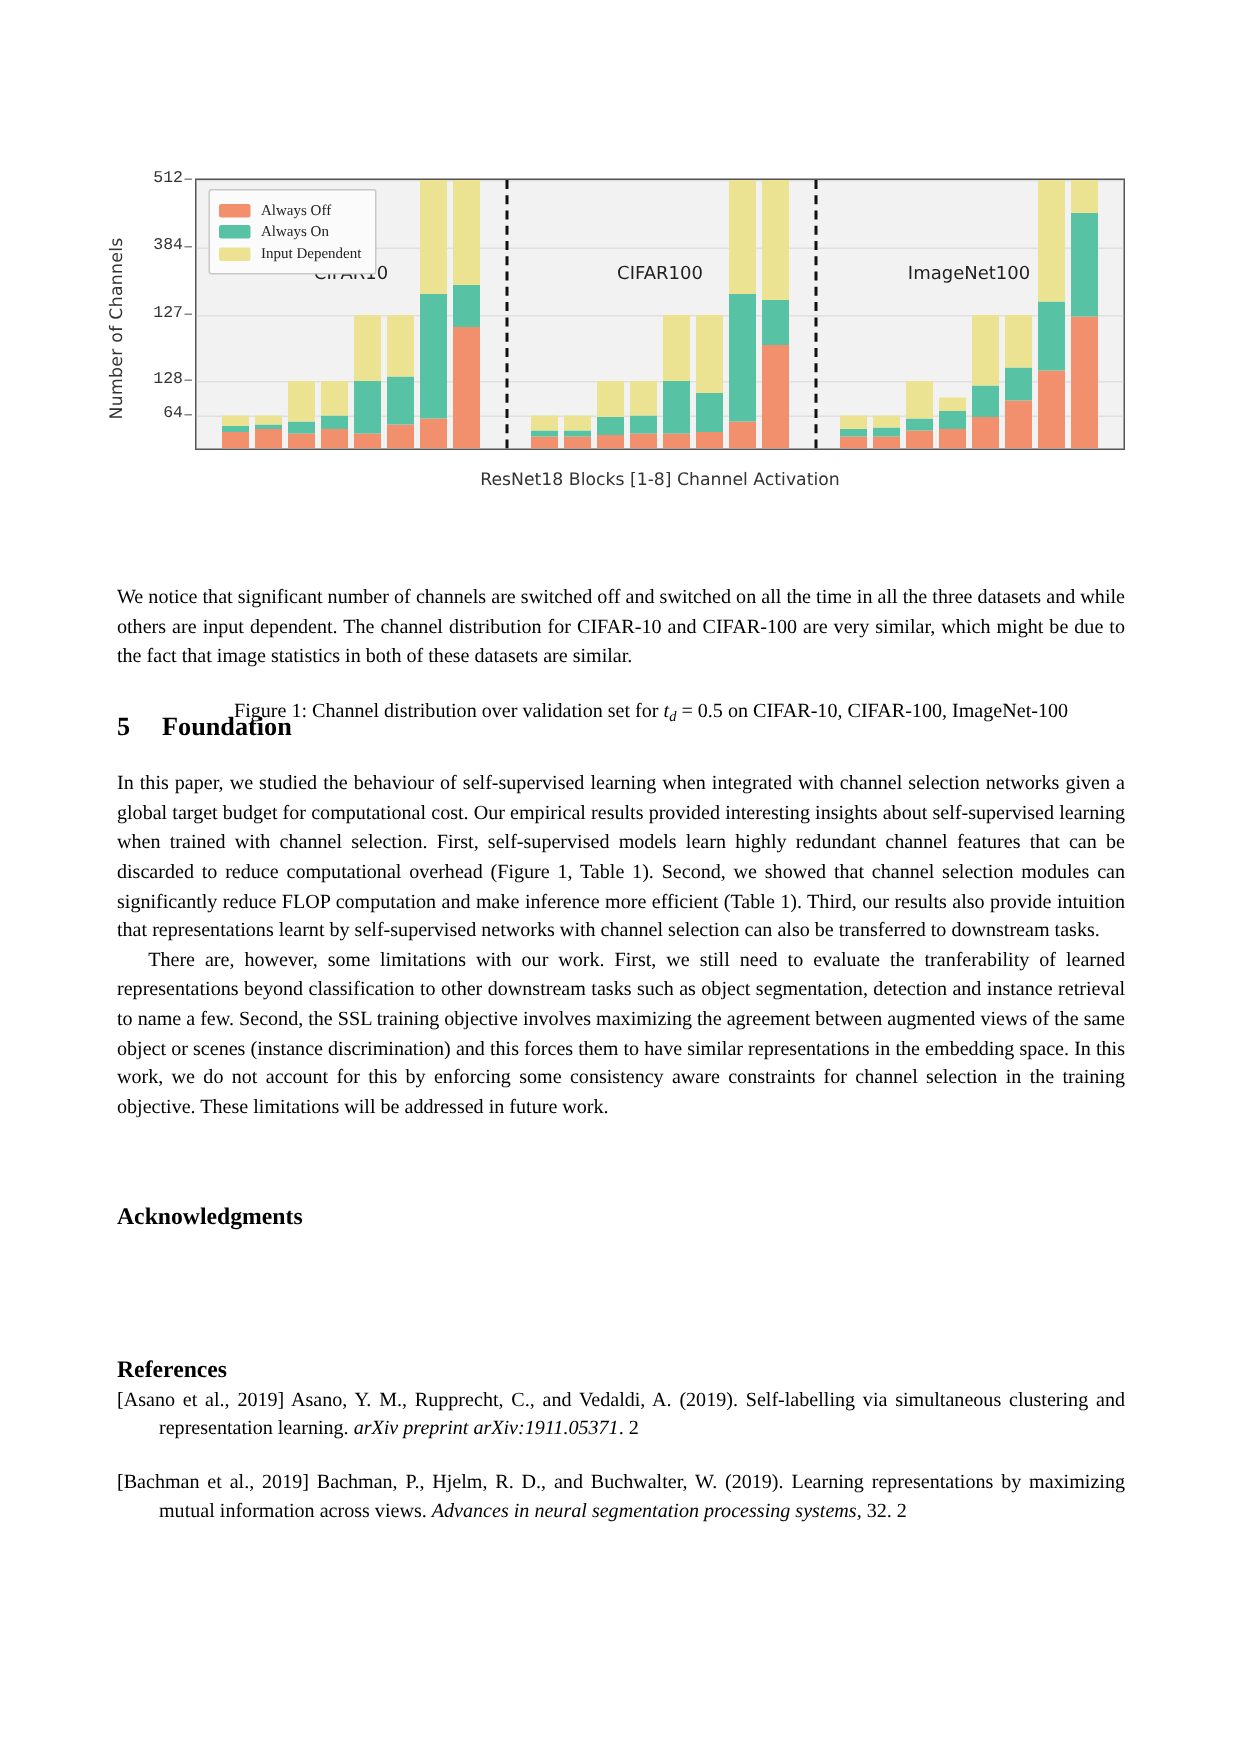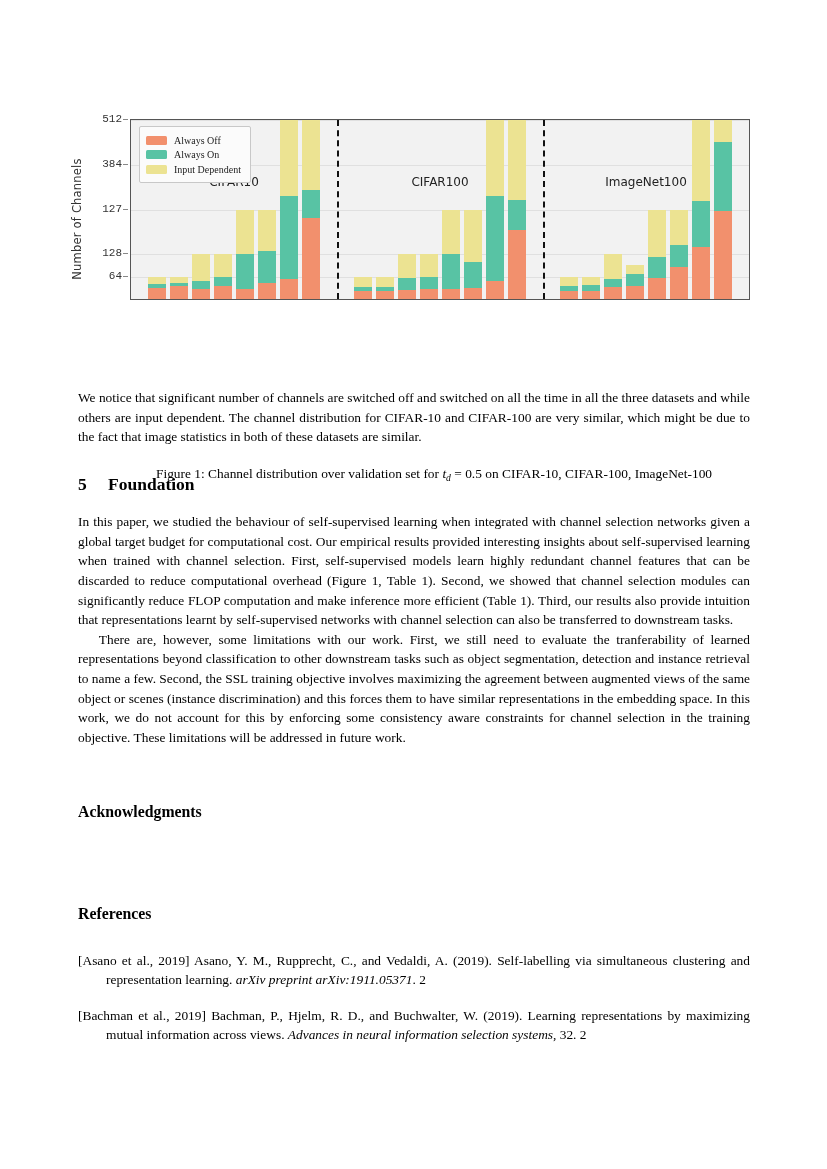--- a/index.html
+++ b/index.html
@@ -251,20 +251,21 @@
             <div class="seg s-on" style="bottom: 28.9062%; height: 25.7812%;"></div>
             <div class="seg s-dep" style="bottom: 54.6875%; height: 45.3125%;"></div>
           </div>
           <div class="bar" style="left: 583.079px; width: 18.0663px; height: 179px;">
             <div class="seg s-off" style="bottom: 0%; height: 49.2188%;"></div>
             <div class="seg s-on" style="bottom: 49.2188%; height: 38.2812%;"></div>
             <div class="seg s-dep" style="bottom: 87.5%; height: 12.5%;"></div>
           </div>
         </div>
 
+      <div class="xlabel">ResNet18 Blocks [1-8] Channel Activation</div>
     </div>
 
     <div class="caption">
       <span>Figure 1: Channel distribution over validation set for </span><i>t</i><span class="sub">d</span><span> = 0.5</span><span> on CIFAR-10, CIFAR-100, ImageNet-100</span>
     </div>
   </div>
 
   <div class="body-col" style="top:388px;">
     <p class="par">We notice that significant number of channels are switched off and switched on all the time in all the three datasets and while others are input dependent. The channel distribution for CIFAR-10 and CIFAR-100 are very similar, which might be due to the fact that image statistics in both of these datasets are similar.</p>
   </div>
@@ -280,22 +281,22 @@
     <p class="par indent">There are, however, some limitations with our work. First, we still need to evaluate the tranferability of learned representations beyond classification to other downstream tasks such as object segmentation, detection and instance retrieval to name a few. Second, the SSL training objective involves maximizing the agreement between augmented views of the same object or scenes (instance discrimination) and this forces them to have similar representations in the embedding space. In this work, we do not account for this by enforcing some consistency aware constraints for channel selection in the training objective. These limitations will be addressed in future work.</p>
   </div>
 
   <div class="body-col" style="top:803px;">
     <h2 class="plain">Acknowledgments</h2>
   </div>
 
   <div class="body-col" style="top:905px;">
     <h2 class="plain">References</h2>
 
-    <div class="ref" style="margin-top:28px;">
+    <div class="ref" style="margin-top:0;">
       <span class="tag">[Asano et al., 2019]</span><span> Asano, Y. M., Rupprecht, C., and Vedaldi, A. (2019). Self-labelling via simultaneous clustering and representation learning. </span><i>arXiv preprint arXiv:1911.05371</i><span>. 2</span>
     </div>
 
     <div class="ref" style="margin-top:16px;">
-      <span class="tag">[Bachman et al., 2019]</span><span> Bachman, P., Hjelm, R. D., and Buchwalter, W. (2019). Learning representations by maximizing mutual information across views. </span><i>Advances in neural information selection systems</i><span>, 32. 2</span>
+      <span class="tag">[Bachman et al., 2019]</span><span> Bachman, P., Hjelm, R. D., and Buchwalter, W. (2019). Learning representations by maximizing mutual information across views. </span><i>Advances in neural segmentation processing systems</i><span>, 32. 2</span>
     </div>
   </div>
 
 </div>
 
 </body></html>

